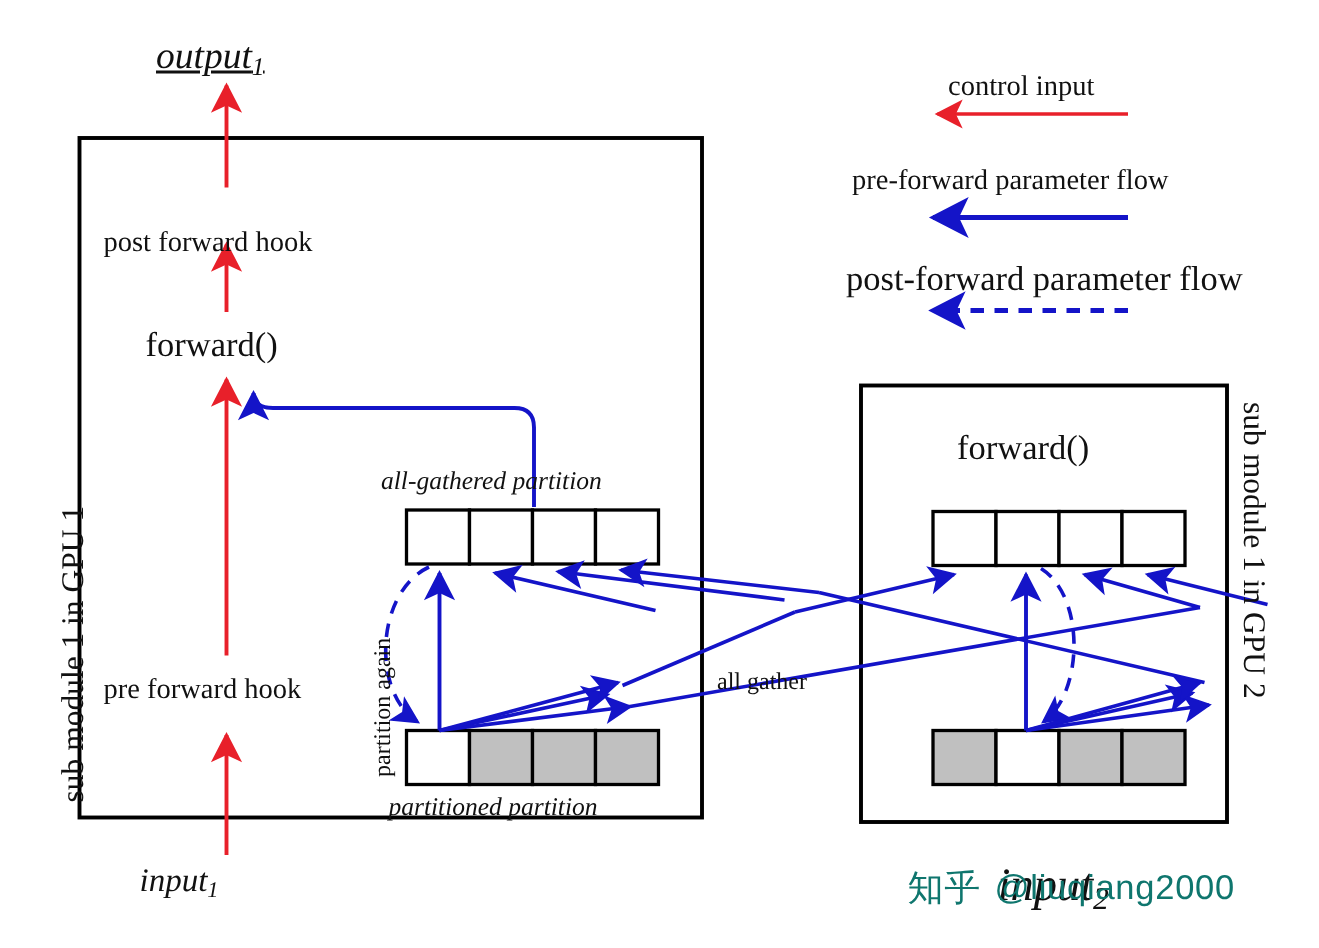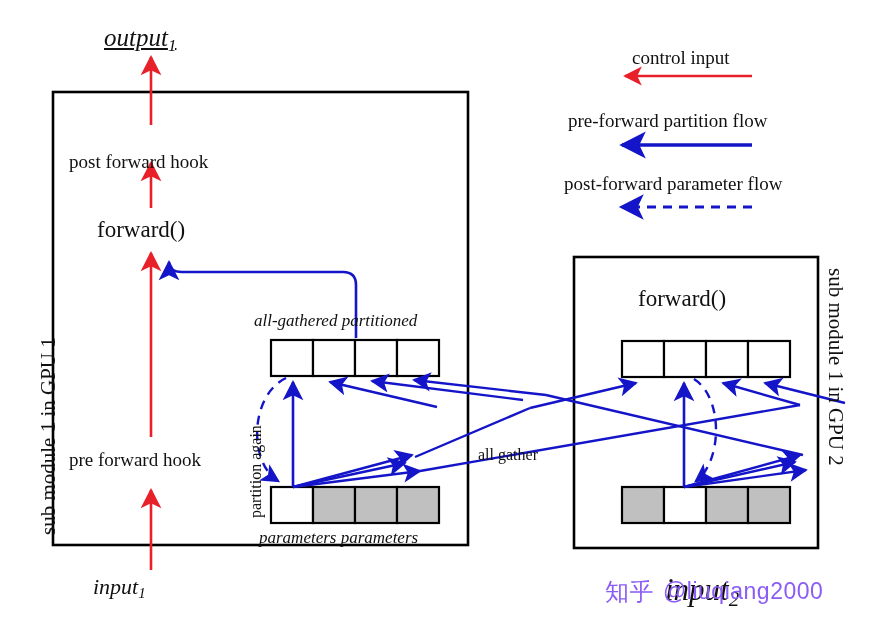--- a/index.html
+++ b/index.html
@@ -44,21 +44,21 @@
     transform: rotate(90deg);
     transform-origin: 0 0;
   }
   .sub {
     font-size: 0.68em;
     vertical-align: -0.28em;
     font-style: italic;
   }
   .watermark {
     position: absolute;
-    color: #8b5cf6;
+    color: #0f766e;
     font-family: "Liberation Sans", "DejaVu Sans", sans-serif;
     white-space: nowrap;
     letter-spacing: 0.5px;
   }
 </style>
 </head>
 <body>
 
 <div id="stage">
 
@@ -176,25 +176,25 @@
 
   <div class="lbl" style="left:69px; top:450px; font-size:19px;">
     <span>pre forward hook</span>
   </div>
 
   <div class="lbl ital" style="left:93px; top:576px; font-size:22px;">
     <span>input</span><span class="sub">1</span>
   </div>
 
   <div class="lbl ital" style="left:254px; top:312px; font-size:17px;">
-    <span>all-gathered partitioned</span>
+    <span>all-gathered partition</span>
   </div>
 
   <div class="lbl ital" style="left:259px; top:529px; font-size:17px;">
-    <span>parameters parameters</span>
+    <span>partitioned partition</span>
   </div>
 
   <div class="lbl vert-ccw" style="left:248px; top:518px; font-size:16px;">
     <span>partition again</span>
   </div>
 
   <div class="lbl" style="left:478px; top:447px; font-size:16px;">
     <span>all gather</span>
   </div>
 
@@ -207,23 +207,23 @@
   </div>
 
   <div class="lbl ital" style="left:665px; top:574px; font-size:31px;">
     <span>input</span><span class="sub">2</span>
   </div>
 
   <div class="lbl" style="left:632px; top:48px; font-size:19px;">
     <span>control input</span>
   </div>
   <div class="lbl" style="left:568px; top:111px; font-size:19px;">
-    <span>pre-forward partition flow</span>
-  </div>
-  <div class="lbl" style="left:564px; top:174px; font-size:19px;text-align:right;">
+    <span>pre-forward parameter flow</span>
+  </div>
+  <div class="lbl" style="left:564px; top:174px; font-size:23px;text-align:right;">
     <span>post-forward parameter flow</span>
   </div>
 
   <div class="watermark" style="left:605px; top:576px; font-size:24px;">
     <span>知乎</span>
   </div>
   <div class="watermark" style="left:663px; top:578px; font-size:23px;">
     <span>@liuqiang2000</span>
   </div>
 

